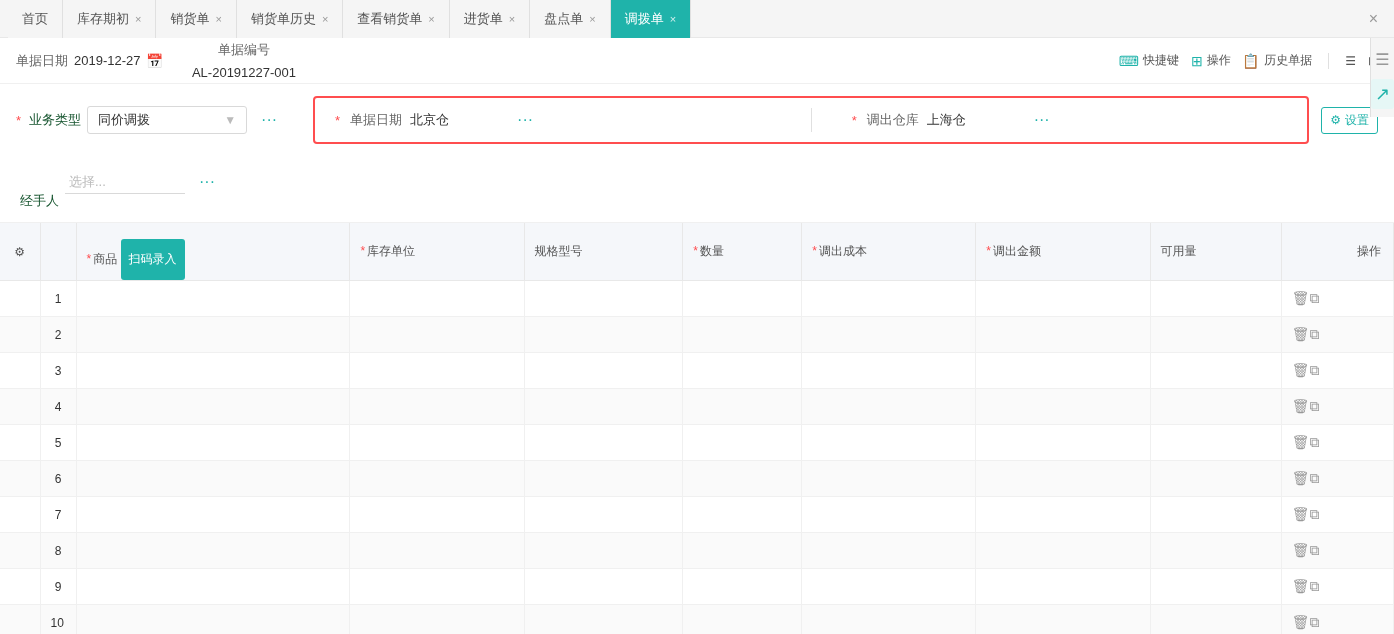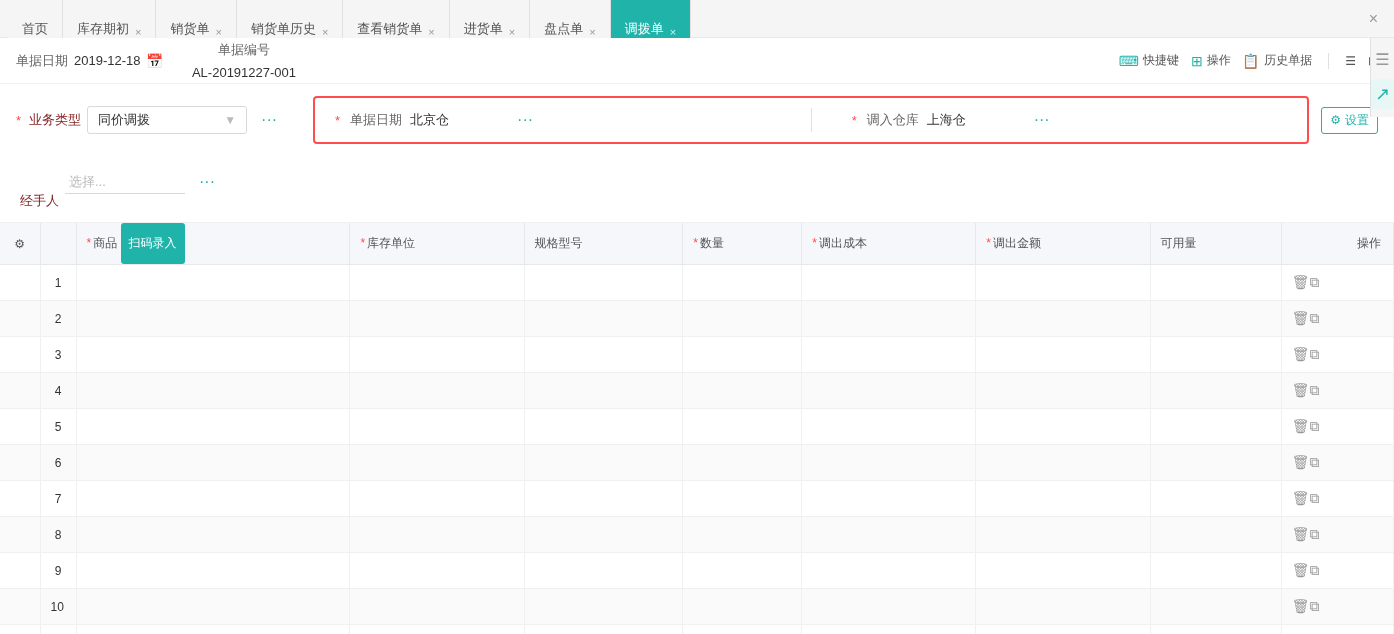--- a/index.html
+++ b/index.html
@@ -10,21 +10,21 @@
       display: flex;
       align-items: center;
       border-bottom: 1px solid #e8e8e8;
       background: #f5f5f5;
       height: 38px;
       padding: 0 8px;
       position: relative;
     }
     .tab-item {
       display: flex;
-      align-items: flex-end;
+      align-items: center;
       padding: 0 14px;
       height: 38px;
       cursor: pointer;
       font-size: 13px;
       color: #555;
       border-right: 1px solid #e0e0e0;
       position: relative;
       white-space: nowrap;
       background: #f5f5f5;
     }
@@ -67,21 +67,21 @@
     .toolbar-divider { width: 1px; height: 16px; background: #e0e0e0; margin: 0 4px; }
 
     
     .form-area {
       padding: 12px 16px;
       background: #fff;
       border-bottom: 1px solid #f0f0f0;
     }
     .form-row { display: flex; align-items: center; gap: 0; margin-bottom: 10px; }
     .form-field { display: flex; align-items: center; gap: 6px; }
-    .field-label { color: #7f1d1d; white-space: nowrap; }
+    .field-label { color: #14532d; white-space: nowrap; }
     .required-star { color: #ff4d4f; margin-right: 2px; }
     .field-select {
       display: flex;
       align-items: center;
       gap: 10px;
       border: 1px solid #d9d9d9;
       border-radius: 3px;
       padding: 4px 10px;
       min-width: 180px;
       cursor: pointer;
@@ -171,20 +171,21 @@
 
     .scan-btn {
       background: #1fb3aa;
       color: #fff;
       border: none;
       border-radius: 3px;
       padding: 12px 8px;
       font-size: 12px;
       cursor: pointer;
       white-space: nowrap;
+      margin-top: 16px;
     }
     .gear-icon-cell { text-align: center !important; }
 
     
     .right-panel {
       position: fixed;
       right: 0;
       top: 38px;
       width: 24px;
       display: flex;
@@ -242,21 +243,21 @@
       <span>调拨单</span>
       <span class="close-btn">×</span>
     </div>
     <div class="tab-bar-close">×</div>
   </div>
 
   <div class="toolbar">
     <div class="toolbar-left">
       <div class="doc-field">
         <span class="doc-label">单据日期</span>
-        <span class="doc-value">2019-12-18</span>
+        <span class="doc-value">2019-12-27</span>
         <span class="calendar-icon">📅</span>
       </div>
       <div class="doc-field" style="margin-left:20px;flex-direction:column;">
         <span class="doc-label">单据编号</span>
         <span class="doc-value">AL-20191227-001</span>
       </div>
     </div>
     <div class="toolbar-right">
       <div class="toolbar-btn">
         <span class="icon">⌨</span>
@@ -296,21 +297,21 @@
       <div class="warehouse-box">
         <div class="warehouse-field">
           <span class="required-star">*</span>
           <span class="warehouse-label">单据日期</span>
           <span class="warehouse-value">北京仓</span>
           <span class="warehouse-more" style="margin-left:60px;">···</span>
         </div>
         <div class="warehouse-divider"></div>
         <div class="warehouse-field">
           <span class="required-star">*</span>
-          <span class="warehouse-label">调入仓库</span>
+          <span class="warehouse-label">调出仓库</span>
           <span class="warehouse-value">上海仓</span>
           <span class="warehouse-more" style="margin-left:60px;">···</span>
         </div>
       </div>
 
       <div class="settings-btn">
         <span>⚙</span>
         <span>设置</span>
       </div>
     </div>

